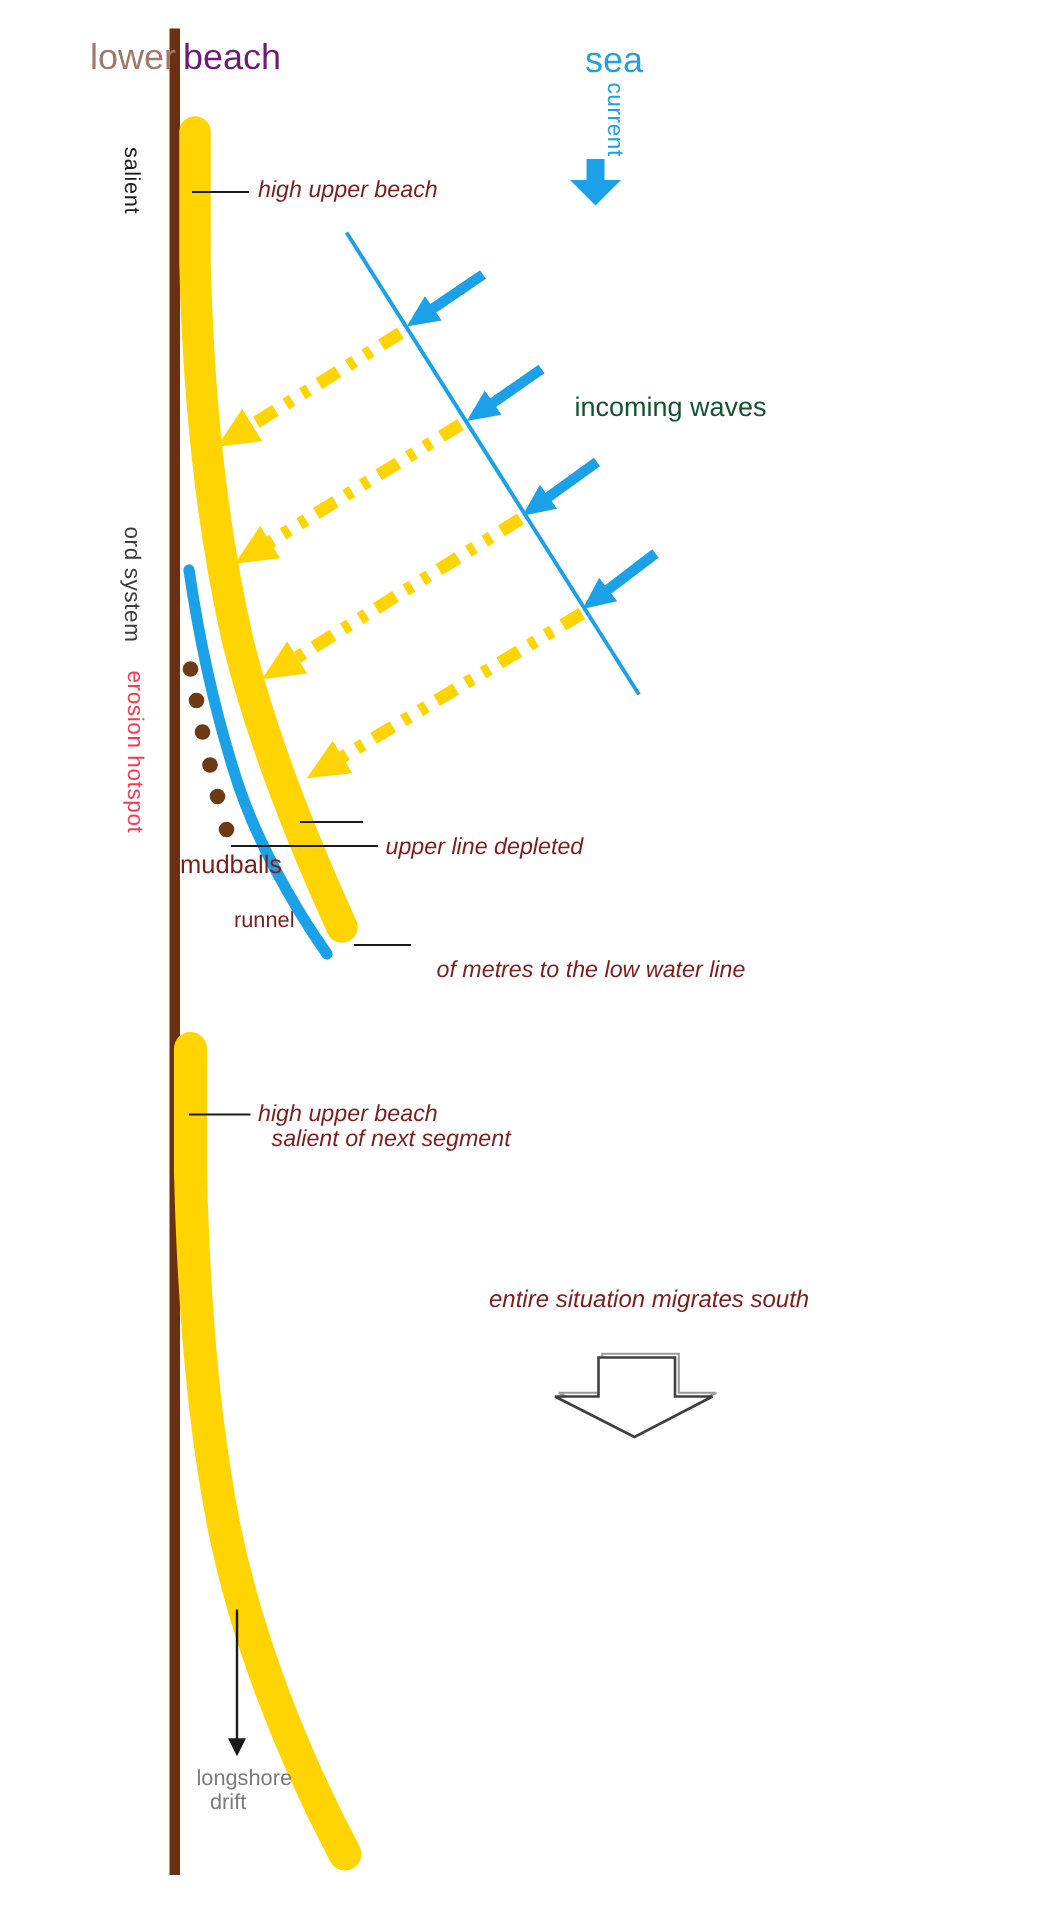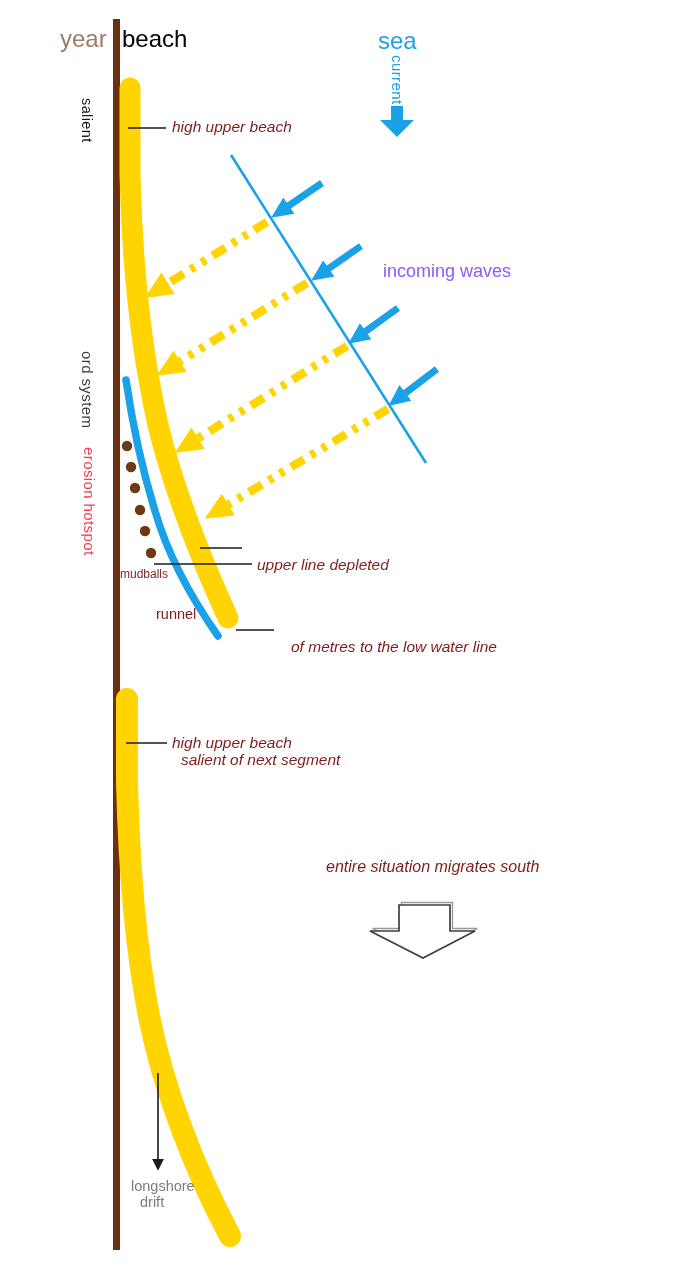--- a/index.html
+++ b/index.html
@@ -10,23 +10,23 @@
   #art{position:absolute;left:0;top:0;}
   .lbl{position:absolute;white-space:nowrap;color:#7f1d1d;font-size:15.5px;line-height:1.05;}
   .italic{font-style:italic;}
   .zone{font-size:24px;font-style:normal;}
   .vlabel{
     position:absolute;white-space:nowrap;
     writing-mode:vertical-rl;text-orientation:mixed;
     font-size:15px;letter-spacing:0.4px;color:#1a1a1a;
   }
   .c-land{color:#a1786b;}
-  .c-beach{color:#000000;}
-  .c-blue{color:#1ba1e8;}
-  .c-gray{color:#8b5cf6;}
+  .c-beach{color:#701a75;}
+  .c-blue{color:#1ba1e8;margin-left:12px;}
+  .c-gray{color:#14532d;}
   .c-dgray{color:#7c7c7c;}
   .c-red{color:#f43b52;}
   .c-dark{color:#3d3d3d;}
 </style>
 </head>
 <body>
 
 <div id="stage">
 
   <svg id="art" width="700" height="1270" viewBox="0 0 700 1270">
@@ -86,32 +86,32 @@
     </g>
 
     <g>
       <polygon points="399,905 450,905 450,931 475,931 423,958 370,931 399,931" transform="translate(2.5,-2.5)" fill="none" stroke="#9a9a9a" stroke-width="1.4"></polygon>
       <polygon points="399,905 450,905 450,931 475,931 423,958 370,931 399,931" fill="#ffffff" stroke="#3f3f3f" stroke-width="1.7"></polygon>
     </g>
 
     <line x1="158" y1="1073" x2="158" y2="1160" stroke="#1a1a1a" stroke-width="1.6" marker-end="url(#blackHead)"></line>
   </svg>
 
-  <div class="lbl zone c-land" style="left:60px;top:26px;width:44px;text-align:right;">year</div>
+  <div class="lbl zone c-land" style="left:60px;top:26px;width:44px;text-align:right;">lower</div>
   <div class="lbl zone c-beach" style="left:122px;top:26px;">beach</div>
   <div class="lbl zone c-blue" style="left:378px;top:28px;">sea</div>
 
   <div class="vlabel c-blue" style="left:389px;top:55px;">current</div>
   <div class="vlabel" style="left:79px;top:98px;font-size:14.5px;">salient</div>
   <div class="vlabel c-dark" style="left:79px;top:351px;">ord system</div>
   <div class="vlabel c-red" style="left:81px;top:447px;">erosion hotspot</div>
 
   <div class="lbl italic" style="left:172px;top:119px;">high upper beach</div>
   <div class="lbl c-gray" style="left:383px;top:262px;font-size:18px;">incoming waves</div>
-  <div class="lbl" style="left:120px;top:568px;font-size:12px;">mudballs</div>
+  <div class="lbl" style="left:120px;top:568px;font-size:17px;">mudballs</div>
   <div class="lbl" style="left:156px;top:607px;font-size:14.5px;">runnel</div>
   <div class="lbl italic" style="left:257px;top:557px;">upper line depleted</div>
   <div class="lbl italic" style="left:291px;top:639px;">of metres to the low water line</div>
   <div class="lbl italic" style="left:172px;top:735px;">high upper beach</div>
   <div class="lbl italic" style="left:181px;top:752px;">salient of next segment</div>
   <div class="lbl italic" style="left:326px;top:859px;font-size:16px;">entire situation migrates south</div>
   <div class="lbl c-dgray" style="left:131px;top:1179px;font-size:14.5px;">longshore</div>
   <div class="lbl c-dgray" style="left:140px;top:1195px;font-size:14.5px;">drift</div>
 
 </div>

